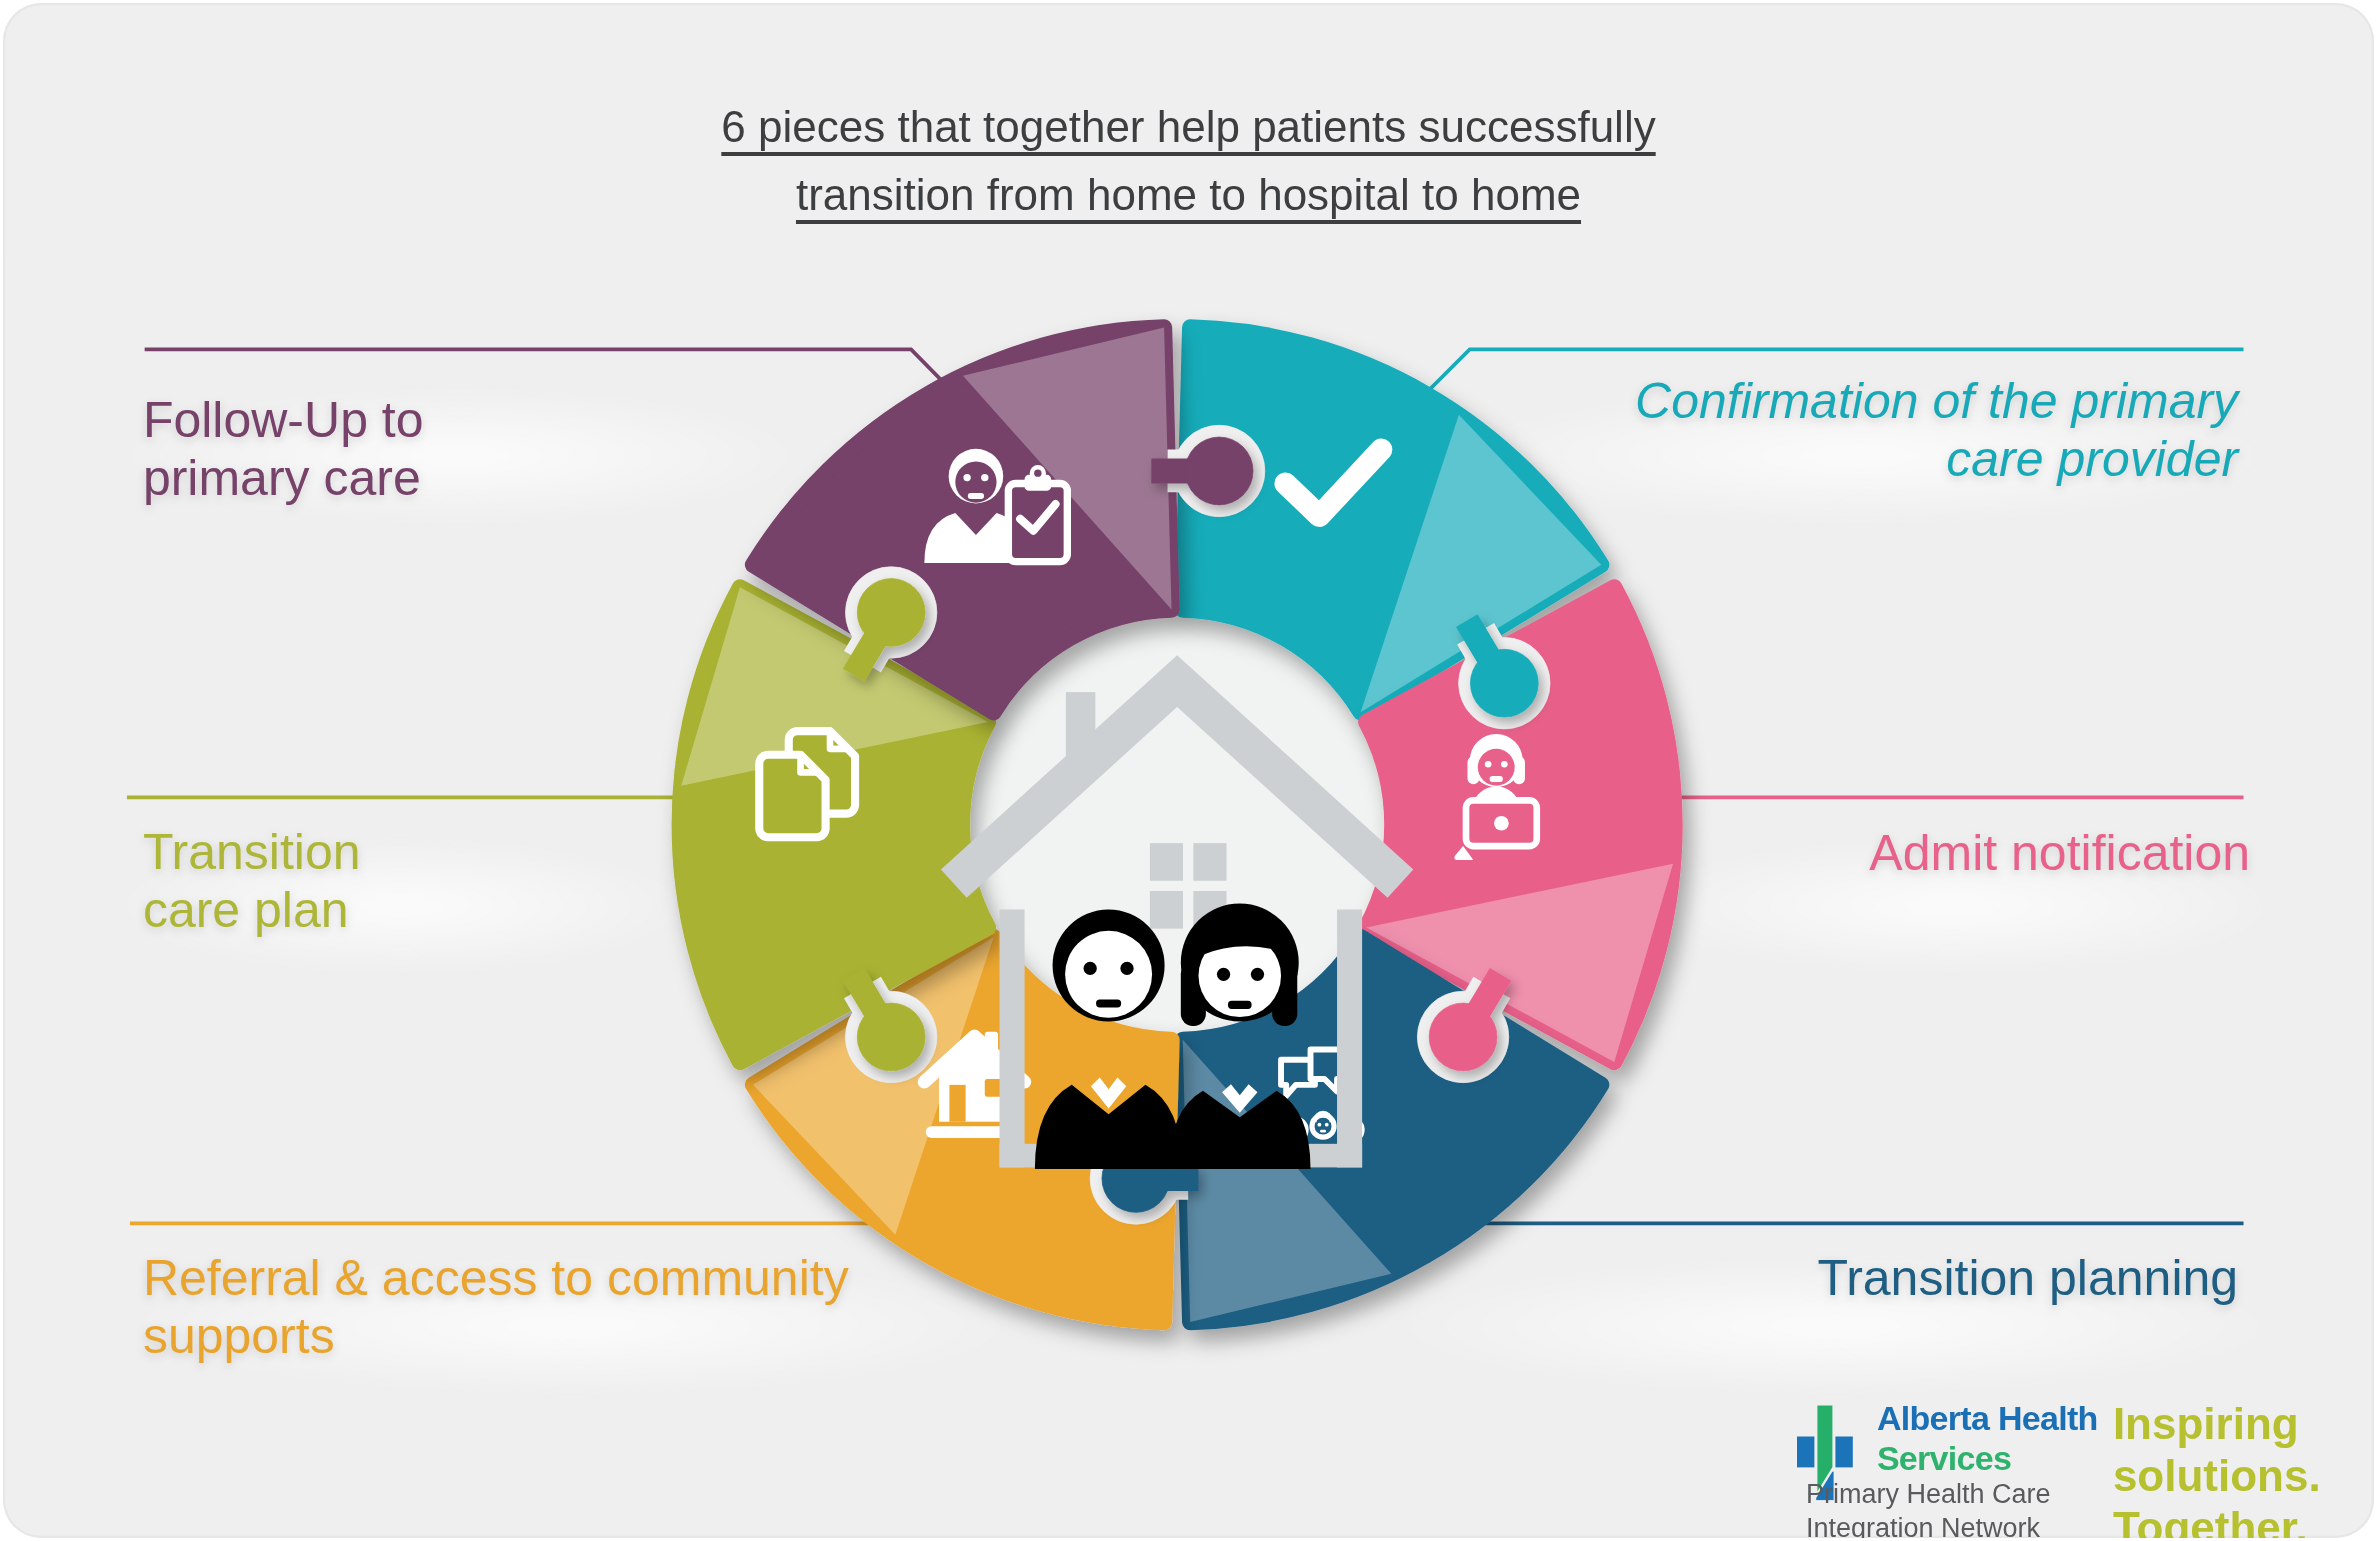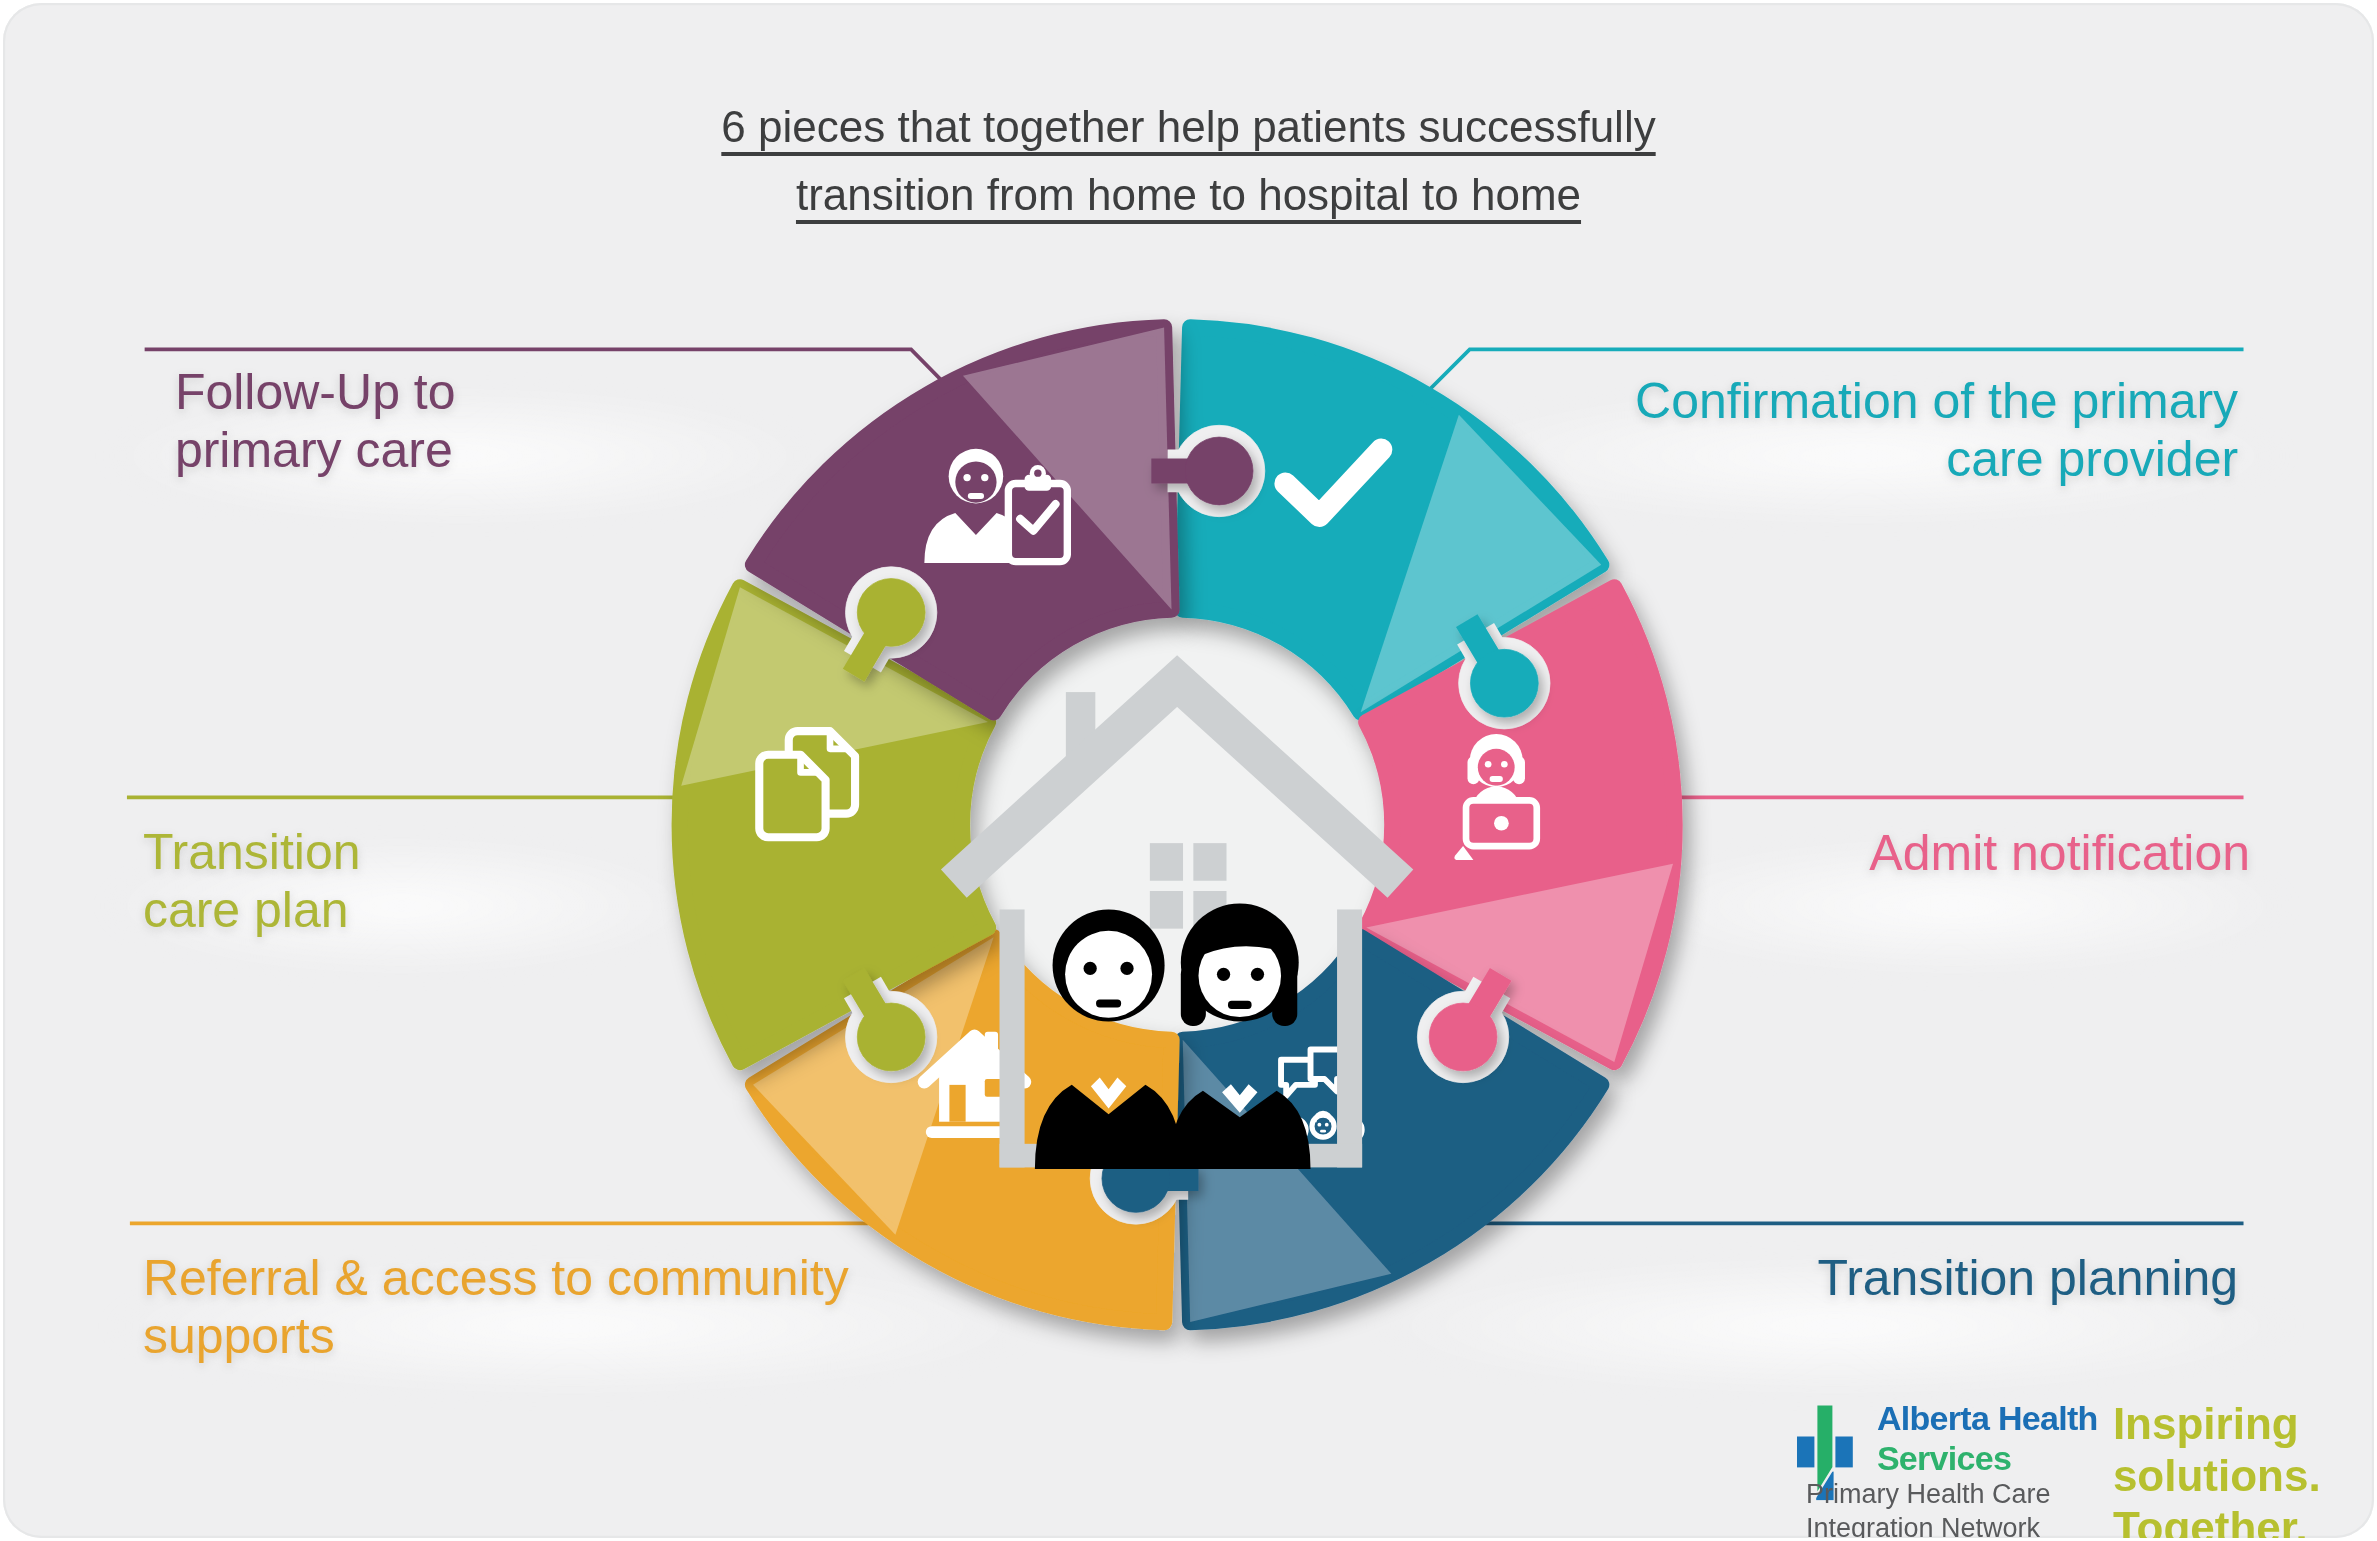--- a/index.html
+++ b/index.html
@@ -7,22 +7,22 @@
   .card{position:absolute;left:2.9px;top:2.9px;right:2.9px;bottom:2.9px;background:#efeff0;
     border-radius:38px;box-shadow:inset 0 0 0 2.2px #e6e7e8;overflow:hidden;}
   .title{position:absolute;top:90px;left:0;width:100%;text-align:center;
     font-size:44px;font-weight:normal;color:#3d3e3f;line-height:1.55;white-space:pre-line;
     text-decoration:underline;text-decoration-thickness:4.4px;text-underline-offset:9.6px;z-index:5;}
   .label{position:absolute;font-size:50px;line-height:1.17;white-space:pre-line;z-index:5;
     text-shadow:0 2.9px 8.8px rgba(125,125,125,.28);}
   .l-right{text-align:right;}
   .lab-purple{color:#764269;} .lab-teal{color:#17a9b8;} .lab-green{color:#adb637;}
   .lab-pink{color:#e8618a;} .lab-orange{color:#e9a42e;} .lab-blue{color:#1e5e83;}
-  #lab-followup{left:140px;top:360px;margin-left:32px;}
-  #lab-confirmation{right:136px;top:369px;}
+  #lab-followup{left:140px;top:388px;}
+  #lab-confirmation{right:136px;top:369px;font-style:italic;}
   #lab-careplan{left:140px;top:820px;}
   #lab-admit{right:124px;top:821px;}
   #lab-referral{left:140px;top:1246px;}
   #lab-planning{right:136px;top:1246px;margin-left:16px;}
   .glow{position:absolute;z-index:1;filter:blur(10.3px);
     background:radial-gradient(ellipse at center,rgba(255,255,255,.8) 0%,rgba(255,255,255,0) 70%);}
   svg.diagram{position:absolute;left:0;top:0;z-index:2;}
   .brand{position:absolute;left:1874px;top:1395px;font-weight:bold;font-size:34px;
     line-height:1.18;letter-spacing:-0.7px;z-index:5;}
   .brand-l1{color:#1b6fb5;display:block;}

